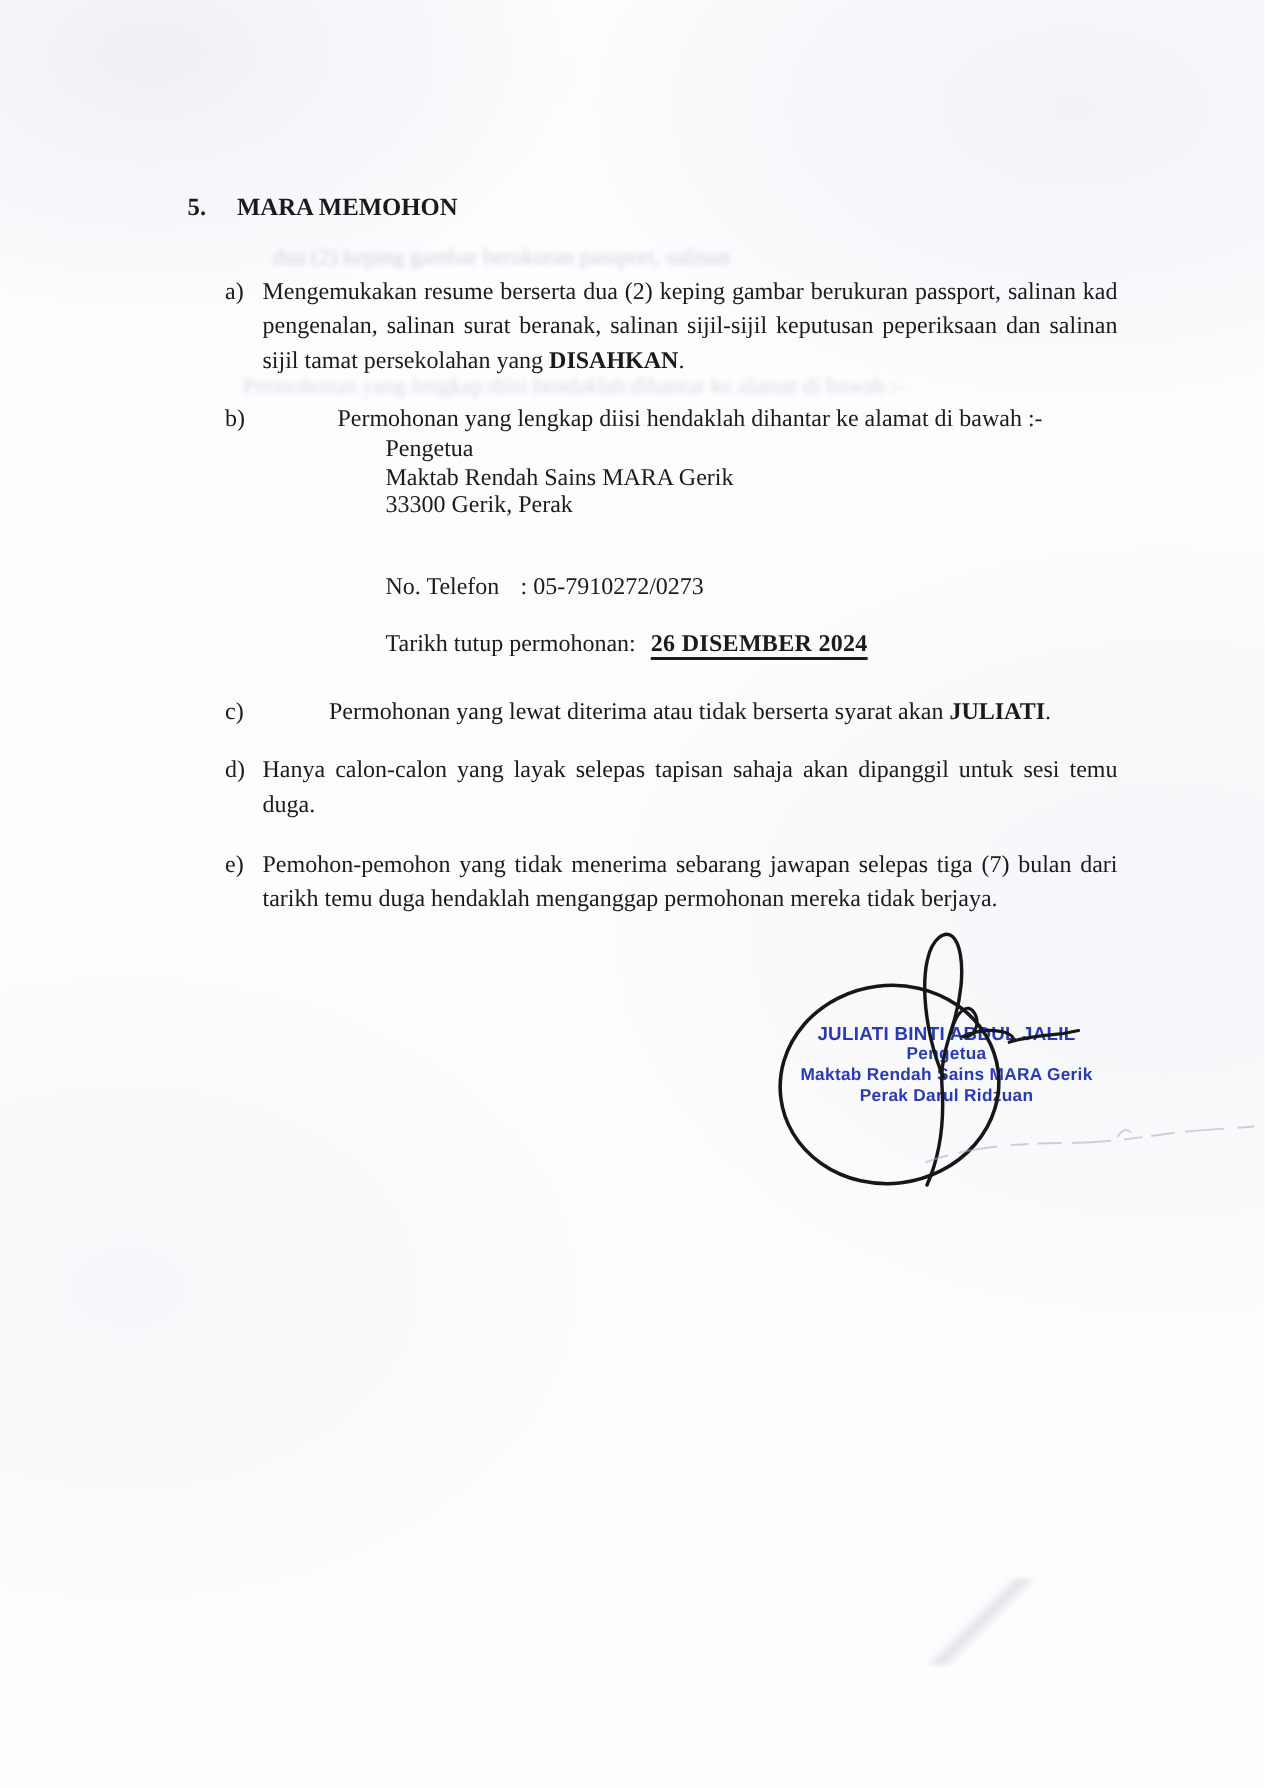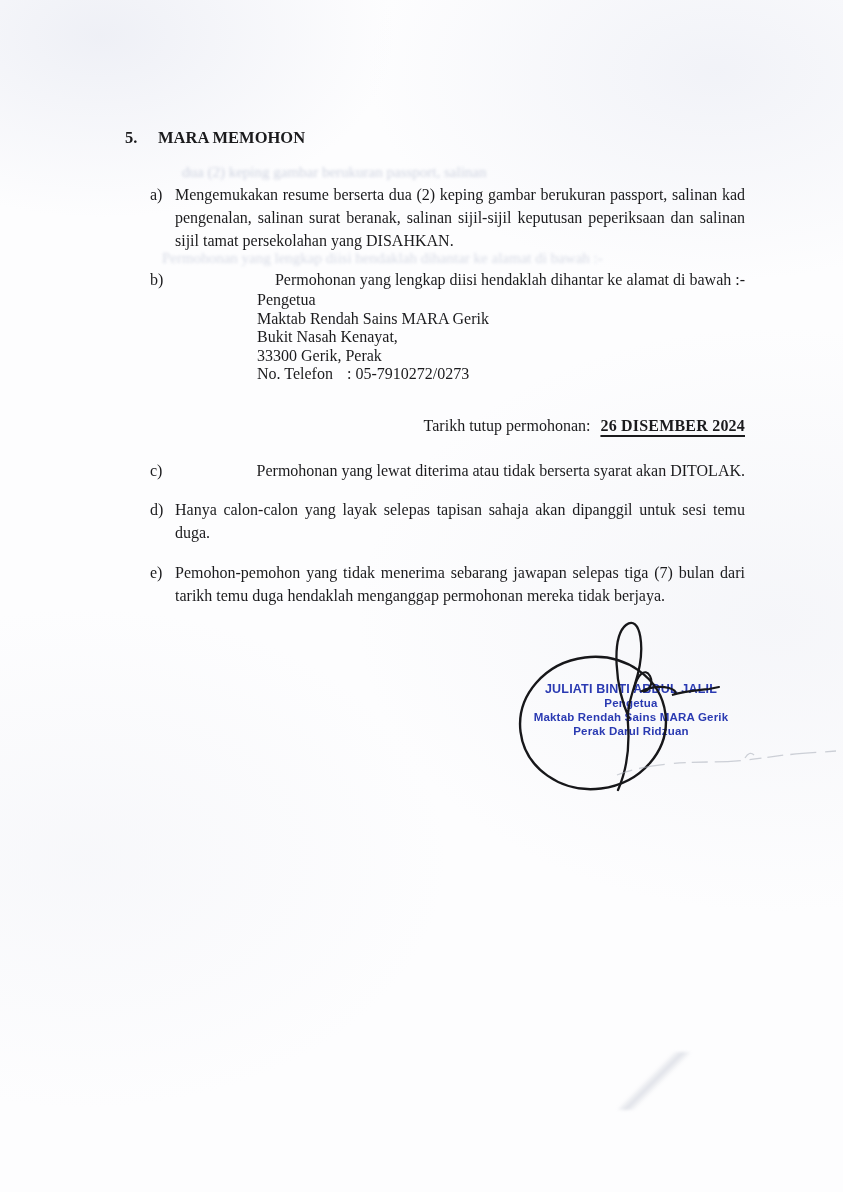--- a/index.html
+++ b/index.html
@@ -20,31 +20,31 @@
   .content{
     position:absolute; left:0; top:0; right:0;
     padding:126px 98px 0 125px;
     font-size:16px; line-height:23px;
   }
   .heading{display:flex; font-weight:bold; font-size:16.5px; margin-bottom:34px;}
   .heading .num{width:33px;}
   .item{display:flex;}
   .item .lbl{width:25px; margin-left:25px; flex:none;}
   .item .txt{flex:1; text-align:justify;}
-  .item .txt.single{text-align:right;}
+  .item .txt.single{text-align:center;}
   .mt16{margin-top:16px;} .mt17{margin-top:17px;} .mt22{margin-top:22px;}
   .addr{margin-left:132px; line-height:18.5px; font-size:16px;}
-  .phone-label{display:inline-block; width:90px;}
-  .deadline{margin-left:132px; margin-top:30px;text-align:right;}
+  .phone-label{display:inline-block; width:90px;margin-top:36px;}
+  .deadline{margin-left:132px; margin-top:17px;}
   .deadline .date{
     font-weight:bold; margin-left:10px;
     text-decoration:underline; text-decoration-thickness:2px; text-underline-offset:3.5px;
     letter-spacing:0.2px;
   }
-  b{font-weight:normal;}
+  b{font-weight:bold;}
   
   .ghost{
     position:absolute; color:#aab2c8; filter:blur(1.6px); opacity:0.55;
     font-size:15px; white-space:nowrap; pointer-events:none;
   }
   .ghost.g1{left:182px; top:164px; width:575px;}
   .ghost.g2{left:162px; top:250px; opacity:0.45;}
   
   .sig-block{position:absolute; left:495px; top:612px; width:345px; height:185px;}
   .stamp{
@@ -82,32 +82,31 @@
     </div>
 
     <div class="item mt16">
       <span class="lbl">b)</span>
       <span class="txt single"><span>Permohonan yang lengkap diisi hendaklah dihantar ke alamat di bawah :-</span></span>
     </div>
 
     <div class="addr">
       <div>Pengetua</div>
       <div>Maktab Rendah Sains MARA Gerik</div>
-      <div>Bukit Nasah Kenayat,</div>
       <div>33300 Gerik, Perak</div>
       <div><span class="phone-label">No. Telefon</span><span>: 05-7910272/0273</span></div>
     </div>
 
     <div class="deadline">
       <span>Tarikh tutup permohonan:</span><span class="date">26 DISEMBER 2024</span>
     </div>
 
     <div class="item mt22">
       <span class="lbl">c)</span>
-      <span class="txt single"><span>Permohonan yang lewat diterima atau tidak berserta syarat akan </span><b>DITOLAK</b><span>.</span></span>
+      <span class="txt single"><span>Permohonan yang lewat diterima atau tidak berserta syarat akan </span><b>JULIATI</b><span>.</span></span>
     </div>
 
     <div class="item mt16">
       <span class="lbl">d)</span>
       <span class="txt"><span>Hanya calon-calon yang layak selepas tapisan sahaja akan dipanggil untuk sesi temu duga.</span></span>
     </div>
 
     <div class="item mt17">
       <span class="lbl">e)</span>
       <span class="txt"><span>Pemohon-pemohon yang tidak menerima sebarang jawapan selepas tiga (7) bulan dari tarikh temu duga hendaklah menganggap permohonan mereka tidak berjaya.</span></span>

